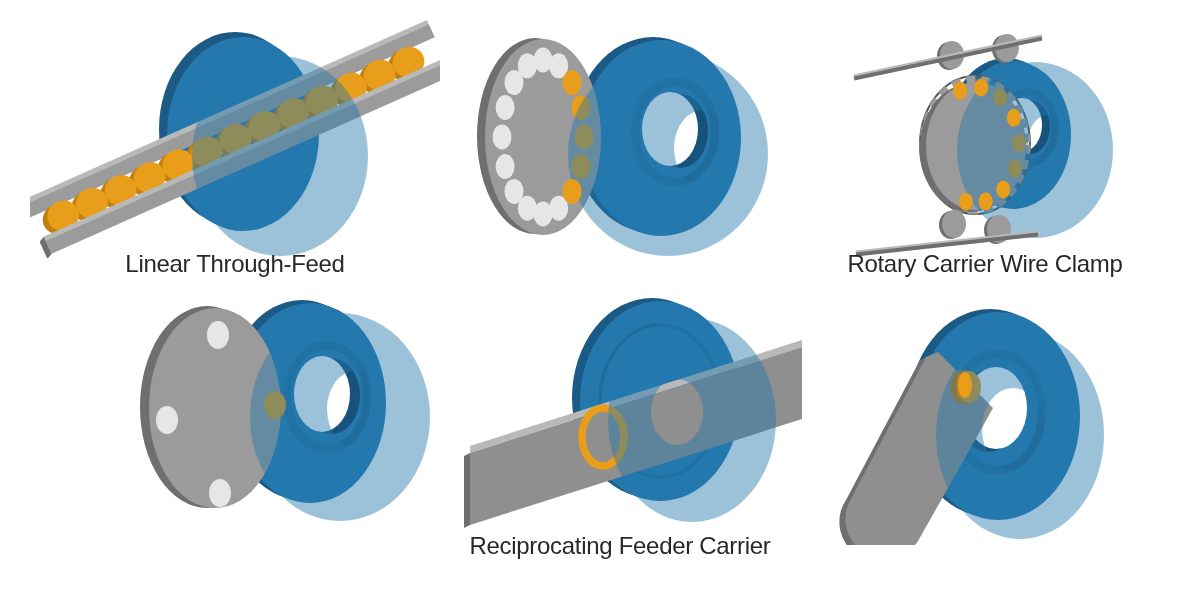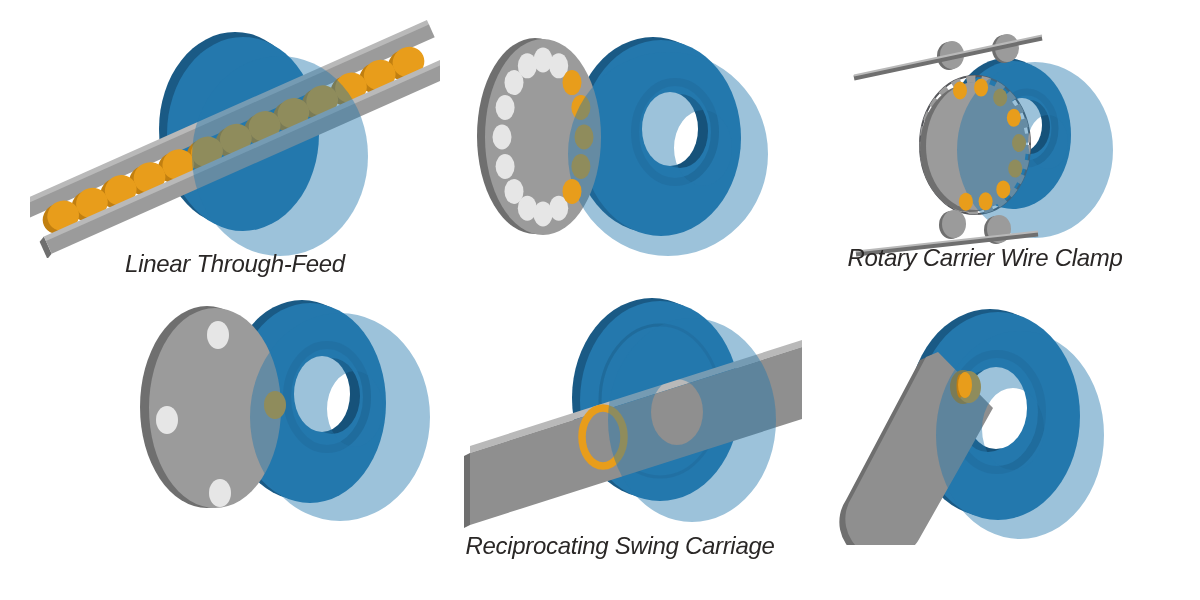--- a/index.html
+++ b/index.html
@@ -8,21 +8,21 @@
     --dot-white:#E6E6E6; --orange:#E89D1B; --orange-dark:#C17F10;
     --wire:#55565A; --label:#2A2726; --bg:#FFFFFF; --ov-op:0.45;
   }
   html,body{margin:0;padding:0;background:var(--bg);}
   #stage{position:relative;width:1200px;height:600px;background:var(--bg);overflow:hidden;
          font-family:"Liberation Sans", sans-serif;}
   .fig{position:absolute;}
   .fig svg{position:absolute;left:0;top:0;display:block;}
   .caption{position:absolute;left:0;right:0;text-align:center;
            font-size:24px;font-weight:500;letter-spacing:-0.3px;color:var(--label);
-           white-space:nowrap;font-style:italic;}
+           white-space:nowrap;}
   
   .f-blue{fill:var(--blue)} .f-rim{fill:var(--blue-rim)} .f-inner{fill:var(--blue-inner)}
   .f-gray{fill:var(--gray)} .f-gdark{fill:var(--gray-dark)} .f-gmid{fill:var(--gray-mid)}
   .f-glight{fill:var(--gray-light)} .f-white{fill:var(--dot-white)}
   .f-orange{fill:var(--orange)} .f-odark{fill:var(--orange-dark)} .f-holew{fill:#fff}
   .ov{fill:var(--blue);opacity:var(--ov-op);}
   .ring-rec{stroke:var(--blue-rim);fill:none;opacity:.4;}
   .groove{stroke:var(--blue-rim);fill:none;opacity:.45;}
   .wire{stroke:var(--wire);fill:none;}
   .teeth{stroke:var(--gray);fill:none;}
@@ -159,21 +159,21 @@
       </g>
       <g>
         <ellipse class="f-gdark" cx="121" cy="217" rx="12" ry="14"></ellipse>
         <ellipse class="f-gray" cx="124" cy="216" rx="12" ry="14"></ellipse>
         <ellipse class="f-gdark" cx="166" cy="222" rx="12" ry="14"></ellipse>
         <ellipse class="f-gray" cx="169" cy="221" rx="12" ry="14"></ellipse>
         <path class="band" d="M26,246 L208,226" stroke-width="5"></path>
         <path class="band-hi" d="M26,243.5 L208,223.5" stroke-width="2"></path>
       </g>
     </svg>
-    <div class="caption" style="top:236px">Rotary Carrier Wire Clamp</div>
+    <div class="caption" style="top:242px">Rotary Carrier Wire Clamp</div>
   </div>
 
   <div class="fig" style="left:130px;top:295px;width:300px;height:290px">
     <svg width="300" height="238" viewBox="0 0 300 238">
       <g>
         <ellipse class="f-rim" cx="172" cy="105" rx="76" ry="100"></ellipse>
         <ellipse class="f-blue" cx="180" cy="108" rx="76" ry="100"></ellipse>
         <ellipse class="ring-rec" cx="197" cy="102" rx="40" ry="52" stroke-width="8"></ellipse>
         <ellipse class="f-inner" cx="202" cy="101" rx="28" ry="38"></ellipse>
         <ellipse class="f-holew" cx="192" cy="99" rx="28" ry="38"></ellipse>
@@ -200,21 +200,21 @@
       </g>
       <g>
         <polygon class="f-glight" points="40,158 372,52 372,45 40,151"></polygon>
         <polygon class="f-gmid" points="40,158 372,52 372,124 40,230"></polygon>
         <polygon class="f-gdark" points="34,161 40,158 40,230 34,233"></polygon>
         <ellipse class="oring" cx="173" cy="142" rx="21" ry="29" stroke-width="7.5"></ellipse>
       </g>
       <path class="ov" fill-rule="evenodd" d="M346,125 a84,102 0 1 0 -168,0 a84,102 0 1 0 168,0 Z
                M273,117 a26,33 0 1 0 -52,0 a26,33 0 1 0 52,0 Z"></path>
     </svg>
-    <div class="caption" style="top:237px">Reciprocating Swing Carriage</div>
+    <div class="caption" style="top:237px">Reciprocating Feeder Carrier</div>
   </div>
 
   <div class="fig" style="left:830px;top:295px;width:350px;height:290px">
     <svg width="350" height="250" viewBox="0 0 350 250">
       <g>
         <ellipse class="f-rim" cx="160" cy="118" rx="82" ry="104"></ellipse>
         <ellipse class="f-blue" cx="168" cy="121" rx="82" ry="104"></ellipse>
         <ellipse class="ring-rec" cx="167" cy="117" rx="45" ry="58" stroke-width="8"></ellipse>
         <ellipse class="f-inner" cx="158" cy="116" rx="31" ry="41"></ellipse>
         <ellipse class="f-holew" cx="166" cy="113" rx="31" ry="41"></ellipse>

